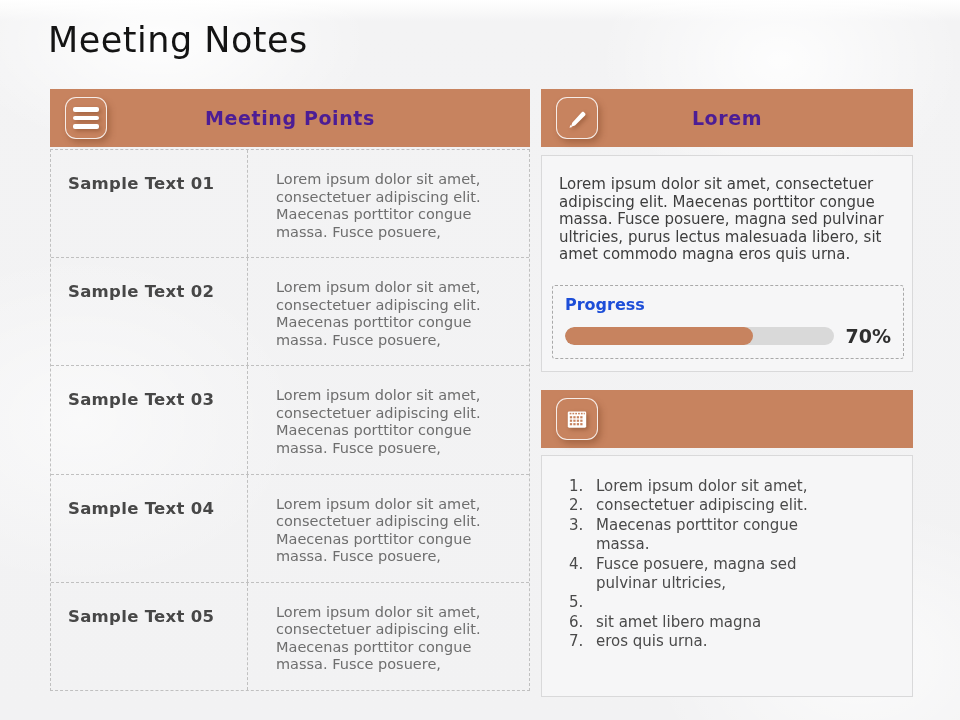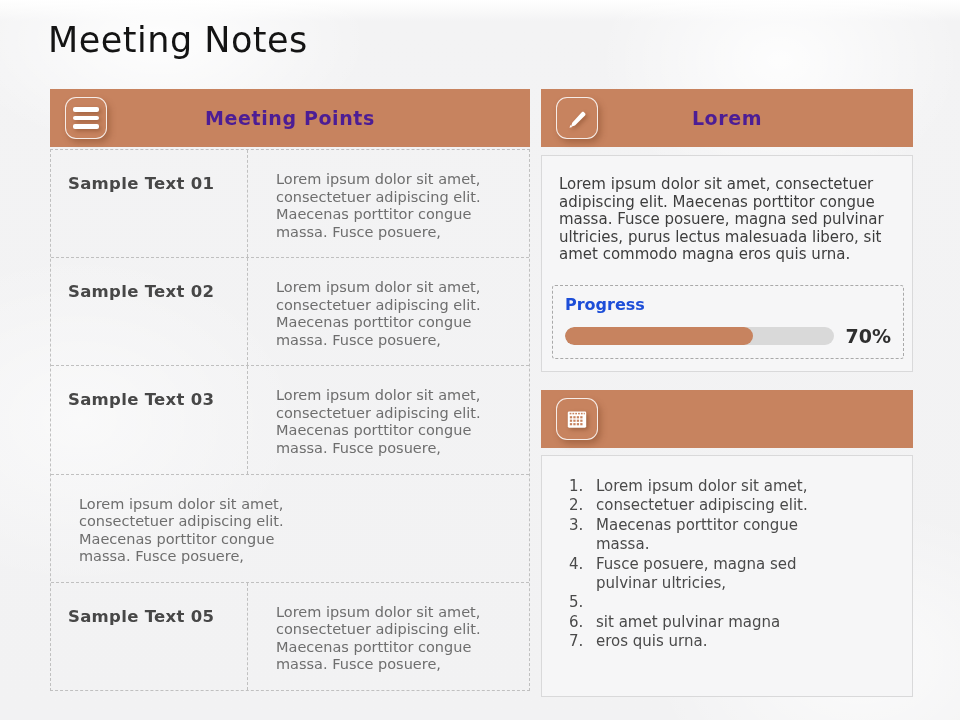--- a/index.html
+++ b/index.html
@@ -122,20 +122,21 @@
 massa. Fusce posuere,</div>
     </div>
     <div class="mp-row">
       <div class="mp-cell-label">Sample Text 03</div>
       <div class="mp-cell-text">Lorem ipsum dolor sit amet,
 consectetuer adipiscing elit.
 Maecenas porttitor congue
 massa. Fusce posuere,</div>
     </div>
     <div class="mp-row">
+      <div class="mp-cell-label">Sample Text 04</div>
       <div class="mp-cell-text">Lorem ipsum dolor sit amet,
 consectetuer adipiscing elit.
 Maecenas porttitor congue
 massa. Fusce posuere,</div>
     </div>
     <div class="mp-row">
       <div class="mp-cell-label">Sample Text 05</div>
       <div class="mp-cell-text">Lorem ipsum dolor sit amet,
 consectetuer adipiscing elit.
 Maecenas porttitor congue
@@ -216,21 +217,21 @@
       <li class="ann-item">
         <span class="ann-num">4.</span>
         <span class="ann-text">Fusce posuere, magna sed
 pulvinar ultricies,</span>
       </li>
       <li class="ann-item">
         <span class="ann-num">5.</span>
       </li>
       <li class="ann-item">
         <span class="ann-num">6.</span>
-        <span class="ann-text">sit amet pulvinar magna</span>
+        <span class="ann-text">sit amet libero magna</span>
       </li>
       <li class="ann-item">
         <span class="ann-num">7.</span>
         <span class="ann-text">eros quis urna.</span>
       </li>
     </ol>
   </div>
 
 </div>
 

